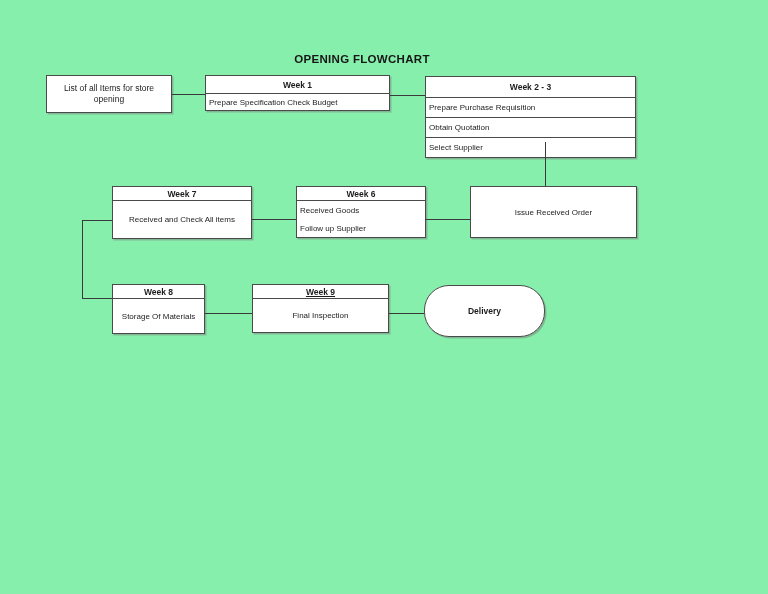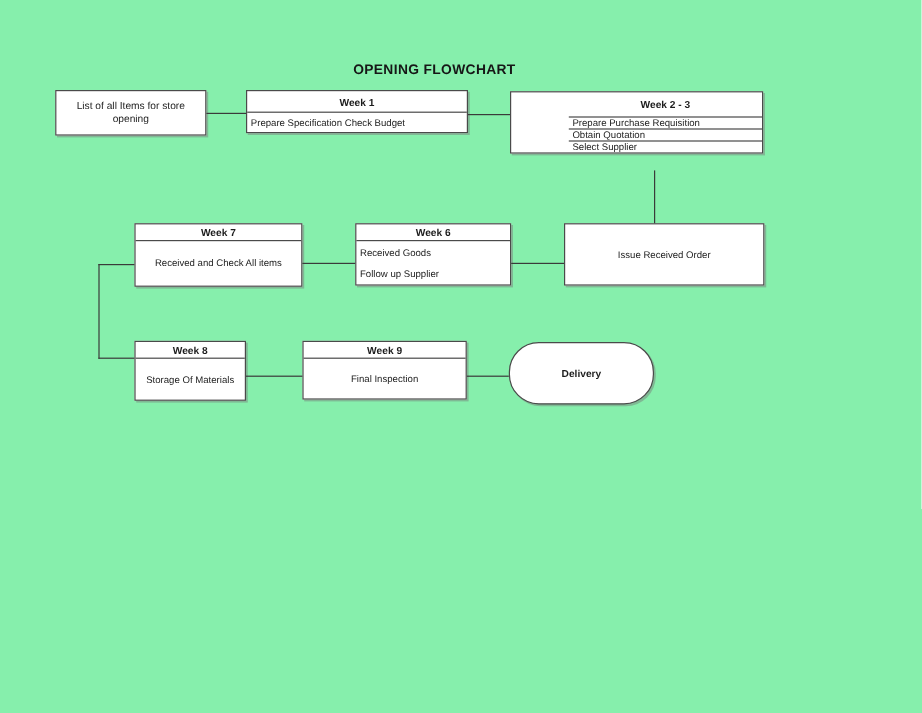--- a/index.html
+++ b/index.html
@@ -75,21 +75,21 @@
 
   <div class="fbox plain wrap2" style="left:46px; top:75px; width:126px; height:38px;">
     <span>List of all  Items for store opening</span>
   </div>
 
   <div class="fbox" style="left:205px; top:75px; width:185px; height:36px;">
     <div class="hdr" style="height:17px;">Week 1</div>
     <div class="row">Prepare Specification Check Budget</div>
   </div>
 
-  <div class="fbox cells" style="left:425px; top:76px; width:211px; height:52px;padding-left:48px;">
+  <div class="fbox cells" style="left:425px; top:76px; width:211px; height:82px;">
     <div class="hdr" style="height:20px;">Week 2 - 3</div>
     <div class="row">Prepare Purchase Requisition</div>
     <div class="row">Obtain Quotation</div>
     <div class="row">Select Supplier</div>
   </div>
 
   <div class="fbox" style="left:112px; top:186px; width:140px; height:53px;">
     <div class="hdr" style="height:13px;">Week 7</div>
     <div class="row center">Received and Check All items</div>
   </div>
@@ -103,21 +103,21 @@
   <div class="fbox" style="left:470px; top:186px; width:167px; height:52px;">
     <div class="row center">Issue Received Order</div>
   </div>
 
   <div class="fbox" style="left:112px; top:284px; width:93px; height:50px;">
     <div class="hdr" style="height:13px;">Week 8</div>
     <div class="row center">Storage Of Materials</div>
   </div>
 
   <div class="fbox" style="left:252px; top:284px; width:137px; height:49px;">
-    <div class="hdr" style="height:13px;">Week 9</div>
+    <div class="hdr" style="height:13px;text-decoration:underline;">Week 9</div>
     <div class="row center">Final Inspection</div>
   </div>
 
   <div class="fbox plain bold" style="left:424px; top:285px; width:121px; height:52px;border-radius:25px;">
     <span>Delivery</span>
   </div>
 
   <div class="line h" style="left:172px; top:94px;  width:33px;"></div>
   <div class="line h" style="left:390px; top:95px;  width:35px;"></div>
   <div class="line v" style="left:545px; top:142px; height:44px;"></div>

